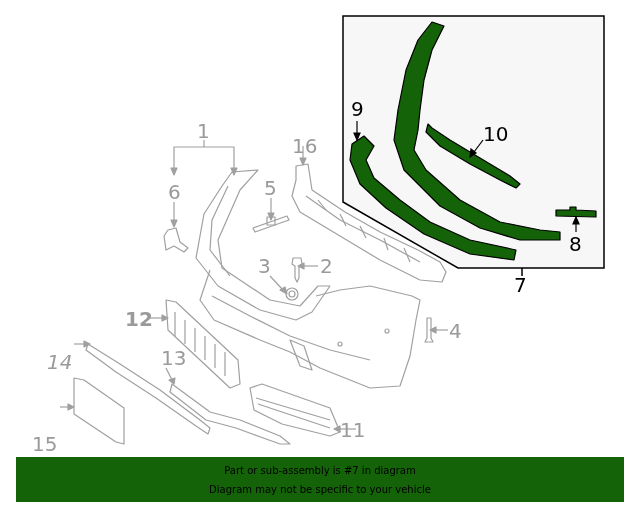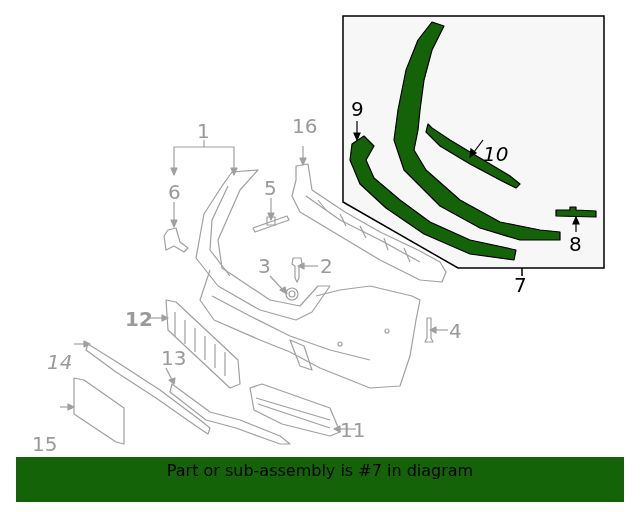--- a/index.html
+++ b/index.html
@@ -4,21 +4,21 @@
 <style>
   html, body { margin:0; padding:0; background:#ffffff; }
   body { width:640px; height:512px; position:relative; overflow:hidden;
          font-family:"DejaVu Sans", sans-serif; }
   #diagram { position:absolute; left:0; top:0; width:640px; height:512px; }
   .callout { position:absolute; font-family:"DejaVu Sans", sans-serif;
              font-size:20px; line-height:20px; color:#9a9a9a; white-space:nowrap; }
   .callout.dark { color:#000000; }
   #banner { position:absolute; left:16px; top:457px; width:608px; height:45px;
             background:#146308; color:#000; text-align:center;
-            font-family:"DejaVu Sans", sans-serif; font-size:16px; line-height:19px;
+            font-family:"DejaVu Sans", sans-serif; font-size:10px; line-height:19px;
             padding-top:4px; box-sizing:border-box; }
   #banner div { white-space:nowrap; }
 </style>
 </head>
 <body>
 
 <div id="diagram">
   <svg width="640" height="512" viewBox="0 0 640 512">
     <g fill="none" stroke="#a0a0a0" stroke-width="1.2" stroke-linejoin="round">
 
@@ -138,24 +138,25 @@
   
   <span class="callout" style="left:197px;top:121px;">1</span>
   <span class="callout" style="left:320px;top:256px;">2</span>
   <span class="callout" style="left:258px;top:256px;">3</span>
   <span class="callout" style="left:449px;top:321px;">4</span>
   <span class="callout" style="left:264px;top:178px;">5</span>
   <span class="callout" style="left:168px;top:182px;">6</span>
   <span class="callout dark" style="left:514px;top:275px;">7</span>
   <span class="callout dark" style="left:569px;top:234px;">8</span>
   <span class="callout dark" style="left:351px;top:99px;">9</span>
-  <span class="callout dark" style="left:483px;top:144px;font-style:italic;">10</span>
+  <span class="callout dark" style="left:483px;top:124px;">10</span>
   <span class="callout" style="left:340px;top:420px;">11</span>
   <span class="callout" style="left:125px;top:309px;font-weight:bold;">12</span>
   <span class="callout" style="left:145px;top:348px;margin-left:16px;">13</span>
   <span class="callout" style="left:47px;top:352px;font-style:italic;">14</span>
   <span class="callout" style="left:32px;top:398px;margin-top:36px;">15</span>
-  <span class="callout" style="left:292px;top:116px;">16</span>
+  <span class="callout" style="left:292px;top:136px;">16</span>
 </div>
 
 <div id="banner">
   <div>Part or sub-assembly is #7 in diagram</div>
+  <div>Diagram may not be specific to your vehicle</div>
 </div>
 
 </body></html>

